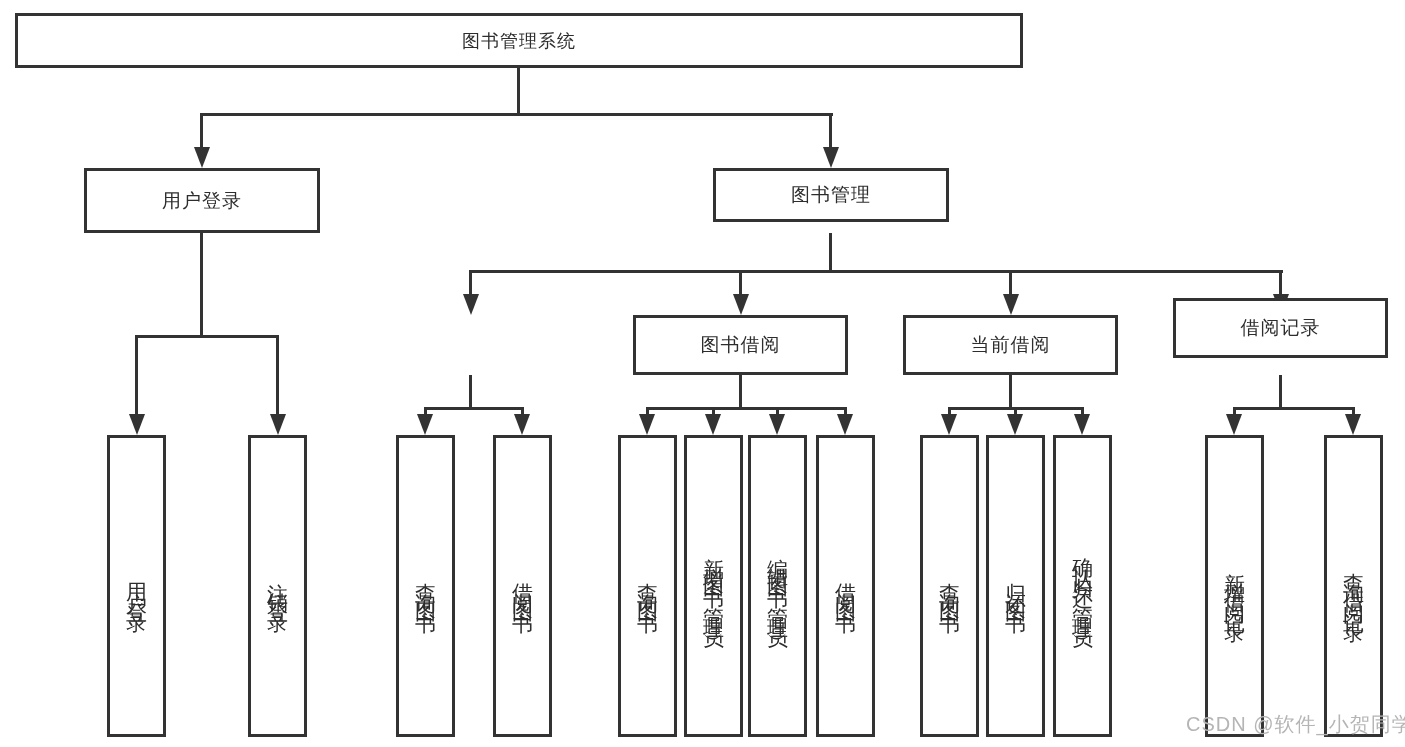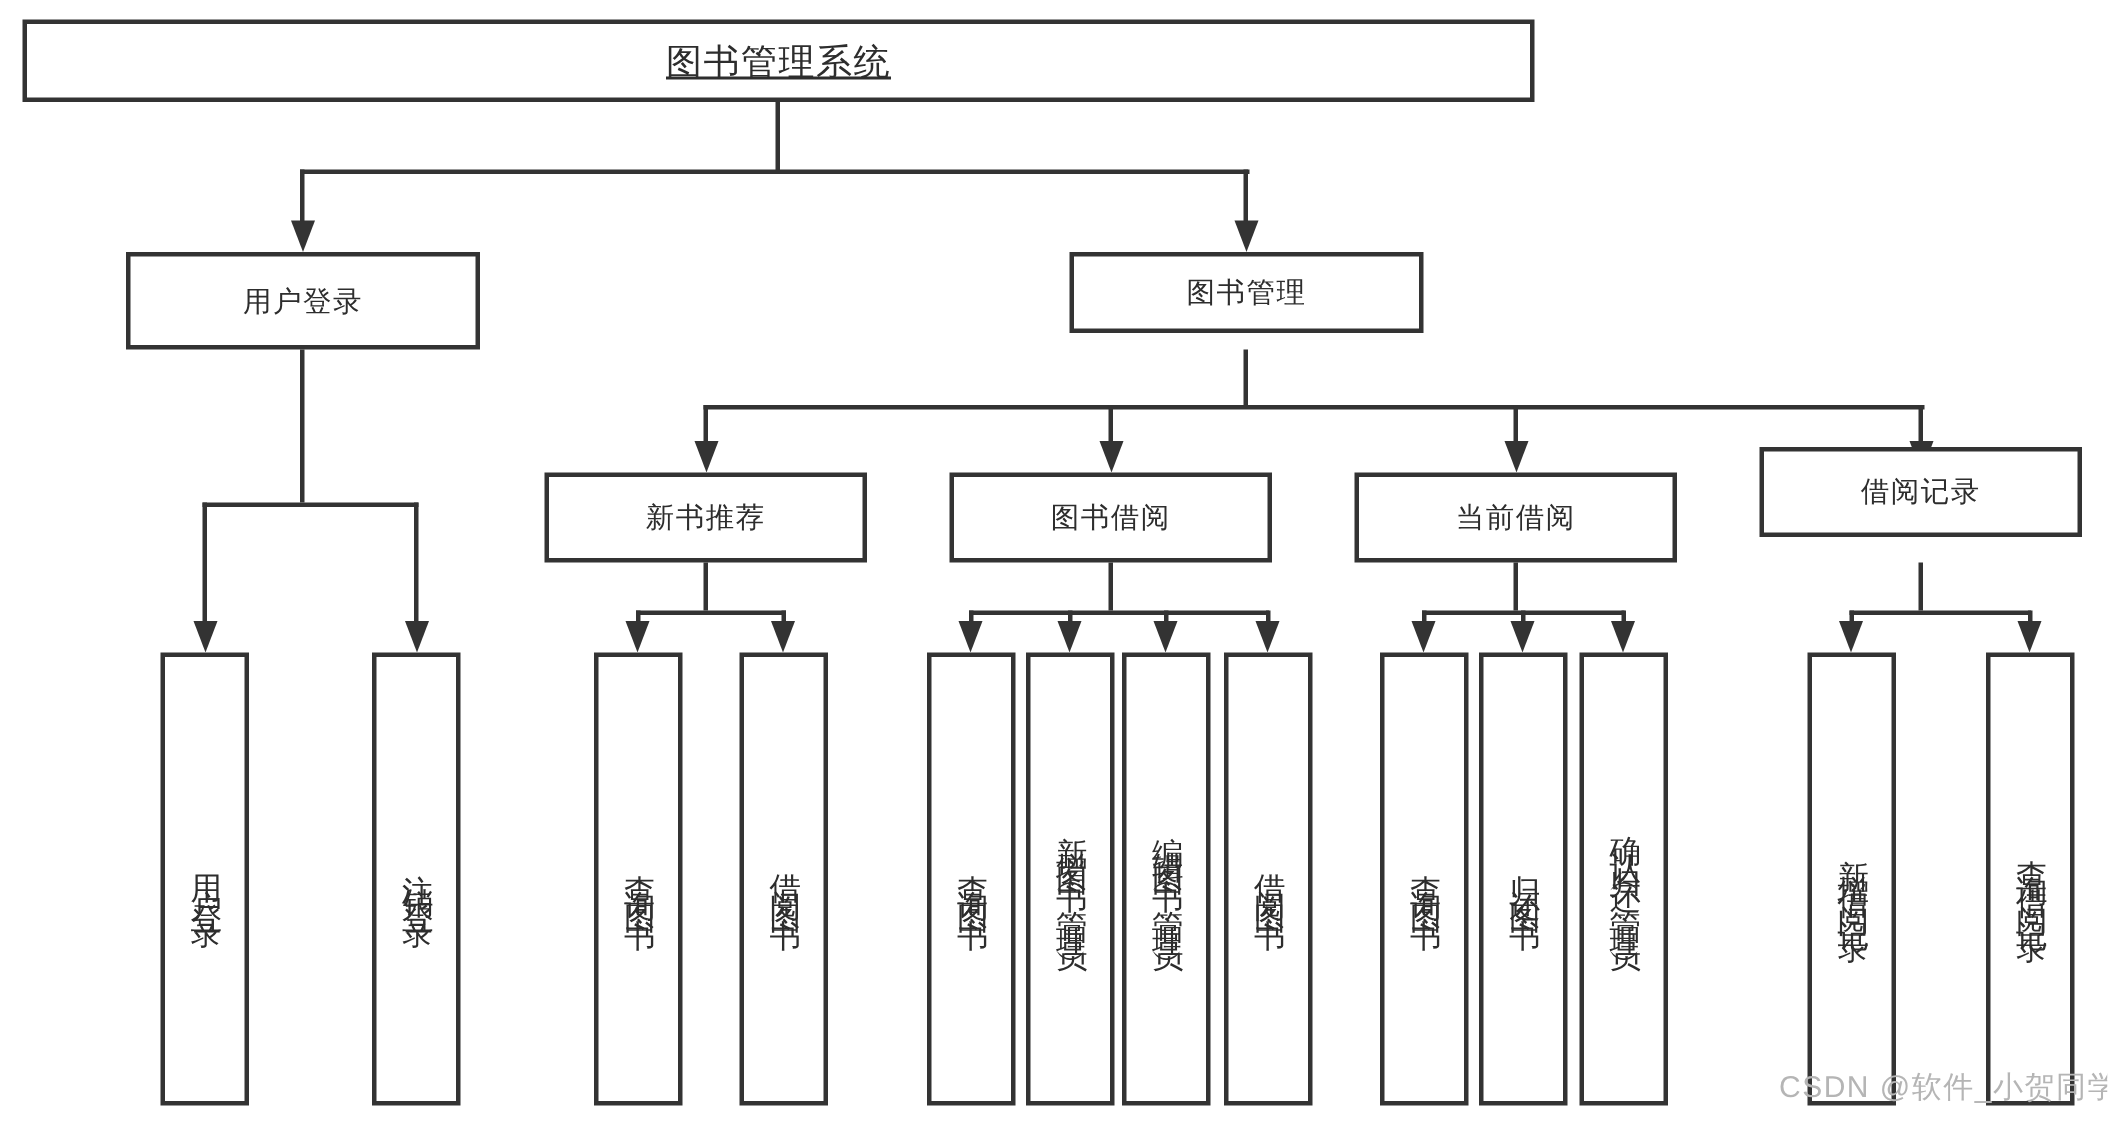--- a/index.html
+++ b/index.html
@@ -7,21 +7,21 @@
     position:relative; width:1405px; height:747px; background:#fff;
     font-family:"Liberation Sans", sans-serif; overflow:hidden;
   }
   .box {
     position:absolute; box-sizing:border-box;
     border:3px solid #333333; background:#ffffff;
     display:flex; align-items:center; justify-content:center;
     color:#2d2d2d;
   }
   .hbox span { font-size:19px; letter-spacing:1px; white-space:nowrap; }
-  .root span { font-size:24px;text-decoration:underline; }
+  .root span { font-size:18px; }
   .leaf { top:435px; width:59px; height:302px; }
   .vtext {
     writing-mode:vertical-rl; text-orientation:mixed;
     font-size:21px; letter-spacing:10px; line-height:1.15; color:#2d2d2d;
   }
   .vl, .hl { position:absolute; background:#333333; }
   .vl { width:3px; }
   .hl { height:3px; }
   .arr {
     position:absolute; width:0; height:0;
@@ -67,23 +67,20 @@
   <div class="hl" style="left:469px;top:270px;width:814px"></div>
   <div class="vl" style="left:469px;top:270px;height:26px"></div>
   <div class="arr" style="left:463px;top:294px"></div>
   <div class="vl" style="left:739px;top:270px;height:26px"></div>
   <div class="arr" style="left:733px;top:294px"></div>
   <div class="vl" style="left:1009px;top:270px;height:26px"></div>
   <div class="arr" style="left:1003px;top:294px"></div>
   <div class="vl" style="left:1279px;top:270px;height:26px"></div>
   <div class="arr" style="left:1273px;top:294px"></div>
 
-  <div class="box hbox" style="left:363px;top:315px;width:215px;height:60px">
-    <span>新书推荐</span>
-  </div>
   <div class="box hbox" style="left:633px;top:315px;width:215px;height:60px">
     <span>图书借阅</span>
   </div>
   <div class="box hbox" style="left:903px;top:315px;width:215px;height:60px">
     <span>当前借阅</span>
   </div>
   <div class="box hbox" style="left:1173px;top:298px;width:215px;height:60px">
     <span>借阅记录</span>
   </div>
 

